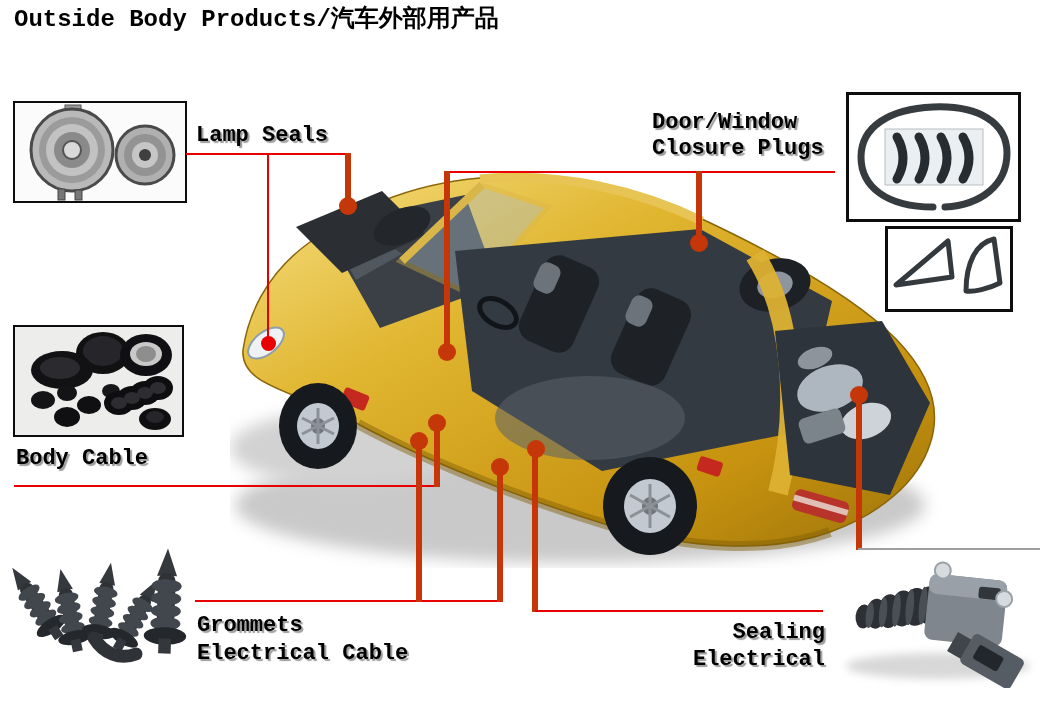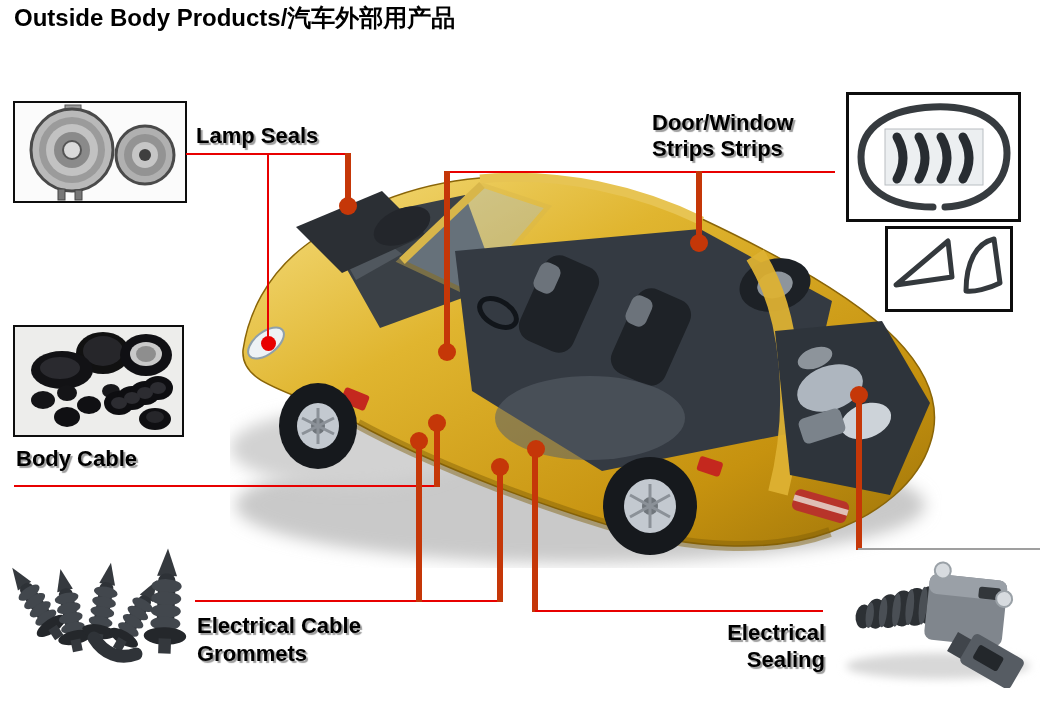--- a/index.html
+++ b/index.html
@@ -6,21 +6,21 @@
     --connector-thin:#e80000;
     --connector-thick:#c53708;
     --gray-line:#9f9f9f;
     --label-text:#000000;
     --box-border:#0d0d0d;
     --background:#ffffff;
   }
   html,body{margin:0;padding:0;background:var(--background);}
   #stage{
     position:relative;width:1044px;height:704px;background:var(--background);
-    overflow:hidden;font-family:Liberation Sans, sans-serif;
+    overflow:hidden;font-family:Liberation Mono, monospace;
   }
   .title{
     position:absolute;left:14px;top:2px;margin:0;
     font-size:24px;font-weight:700;color:var(--label-text);letter-spacing:0;
   }
   .label{
     position:absolute;font-size:22px;font-weight:700;color:var(--label-text);
     text-shadow:2px 2px 1px #9c9c9c;white-space:nowrap;line-height:27px;
   }
   .pbox{position:absolute;border:2px solid var(--box-border);background:#fff;box-sizing:border-box;}
@@ -138,21 +138,21 @@
   </div>
   <div class="label" style="left:196px;top:122px;">Lamp Seals</div>
   <div class="hline" style="left:186px;top:153px;width:162px;"></div>
   <div class="vline" style="left:267px;top:154px;height:184px;"></div>
   <div class="dot small" style="left:261px;top:336px;"></div>
   <div class="riser" style="left:345px;top:153px;height:46px;"></div>
   <div class="dot" style="left:339px;top:197px;"></div>
 
   <div class="label" style="left:652px;top:110px;width:190px;text-align:left;line-height:26px;">
     <span style="display:block;">Door/Window</span>
-    <span style="display:block;">Strips Strips</span>
+    <span style="display:block;">Closure Plugs</span>
   </div>
   <div class="hline" style="left:445px;top:171px;width:390px;"></div>
   <div class="riser" style="left:444px;top:171px;height:174px;"></div>
   <div class="dot" style="left:438px;top:343px;"></div>
   <div class="riser" style="left:696px;top:171px;height:65px;"></div>
   <div class="dot" style="left:690px;top:234px;"></div>
 
   <div class="pbox b3" style="left:846px;top:92px;width:175px;height:130px;">
     <svg viewBox="0 0 169 124" aria-label="door-closure-strip-loop-with-cross-sections">
       <rect width="169" height="124" fill="#ffffff"></rect>
@@ -226,39 +226,39 @@
       </defs>
       <use href="#grom" transform="translate(30,64) rotate(-34)"></use>
       <use href="#grom" transform="translate(62,72) rotate(-12)"></use>
       <use href="#grom" transform="translate(95,66) rotate(10)"></use>
       <use href="#grom" transform="translate(127,76) rotate(30) scale(0.95)"></use>
       <use href="#grom" transform="translate(158,64) rotate(2) scale(1.25)"></use>
       <path d="M86,96 C96,112 112,118 128,112" stroke="#2f3338" stroke-width="13" fill="none" stroke-linecap="round"></path>
     </svg>
   </div>
   <div class="label" style="left:197px;top:612px;line-height:28px;">
+    <span style="display:block;">Grommets</span>
     <span style="display:block;">Electrical Cable</span>
-    <span style="display:block;">Grommets</span>
   </div>
   <div class="hline" style="left:195px;top:600px;width:306px;"></div>
   <div class="riser" style="left:416px;top:448px;height:154px;"></div>
   <div class="dot" style="left:410px;top:432px;"></div>
   <div class="riser" style="left:497px;top:474px;height:128px;"></div>
   <div class="dot" style="left:491px;top:458px;"></div>
 
   <div class="riser" style="left:532px;top:456px;height:156px;"></div>
   <div class="dot" style="left:527px;top:440px;"></div>
   <div class="hline" style="left:535px;top:610px;width:288px;"></div>
   <div class="riser" style="left:856px;top:402px;height:148px;"></div>
   <div class="dot" style="left:850px;top:386px;"></div>
   <div class="hline gray" style="left:858px;top:548px;width:182px;"></div>
 
   <div class="label" style="left:640px;top:619px;width:185px;text-align:right;line-height:27px;">
+    <span style="display:block;">Sealing</span>
     <span style="display:block;">Electrical</span>
-    <span style="display:block;">Sealing</span>
   </div>
 
   <div class="pimg" style="left:826px;top:546px;width:216px;height:142px;">
     <svg viewBox="0 0 216 142" aria-label="electrical-sealing-grommet-with-actuator">
       <defs>
         <filter id="b2" x="-30%" y="-30%" width="160%" height="160%">
             <feGaussianBlur stdDeviation="4"></feGaussianBlur>
           </filter>
       </defs>
       <ellipse cx="112" cy="120" rx="92" ry="13" fill="#d8d8d8" filter="url(#b2)"></ellipse>

